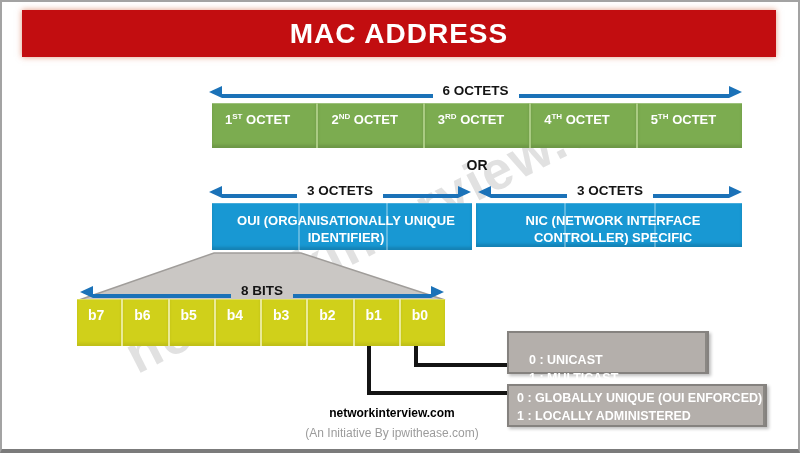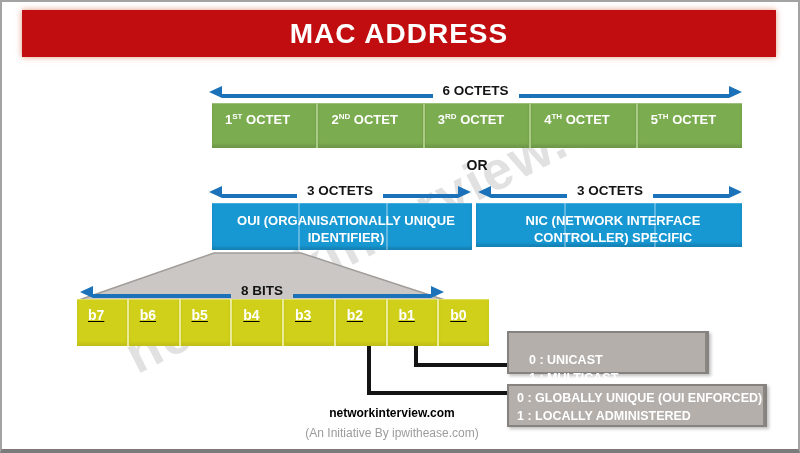--- a/index.html
+++ b/index.html
@@ -50,21 +50,21 @@
     position:absolute;background:#1898d3;color:#fff;font-weight:bold;font-size:13px;
     text-align:center;padding-top:9px;box-sizing:border-box;z-index:2;
     box-shadow:inset 0 1px 0 rgba(255,255,255,.2), inset 0 -3px 3px rgba(0,0,0,.15);
     padding-left:8px;
   }
   .blue-box span{display:block;line-height:17px;}
   #ouiBox{left:210px;top:201px;width:260px;height:47px;}
   #nicBox{left:474px;top:201px;width:266px;height:44px;}
   .bdiv{position:absolute;top:0;bottom:0;width:2px;background:rgba(255,255,255,.3);}
   
-  .bits-row{position:absolute;left:75px;top:297px;width:412px;height:47px;display:flex;z-index:2;text-decoration:underline;}
+  .bits-row{position:absolute;left:75px;top:297px;width:368px;height:47px;display:flex;z-index:2;}
   .bit{
     flex:1;background:#d0d01a;border-left:2px solid rgba(255,255,255,.55);box-sizing:border-box;
     color:#fff;font-weight:bold;font-size:14px;padding:8px 0 0 11px;
     box-shadow:inset 0 1px 0 rgba(255,255,255,.3), inset 0 -3px 3px rgba(0,0,0,.08);
   }
   .bit:first-child{border-left:none;}
   
   .overlay{position:absolute;left:0;top:0;z-index:1;}
   
   .legend{

